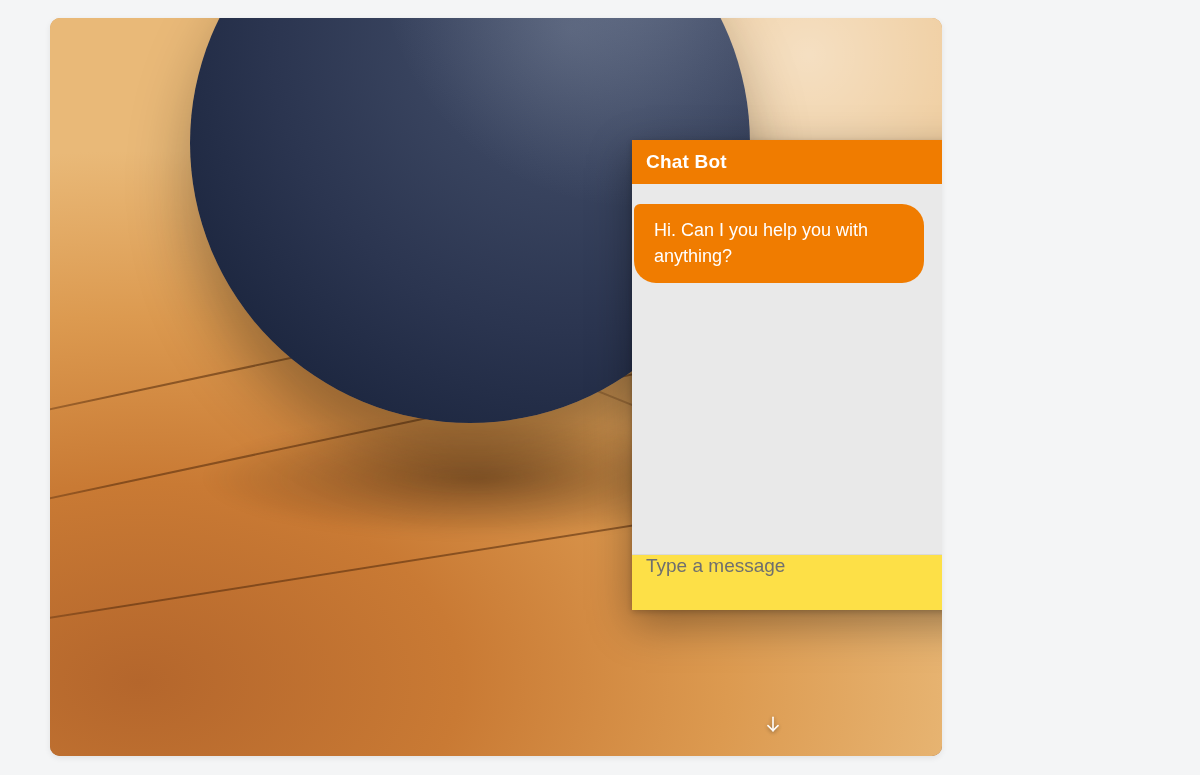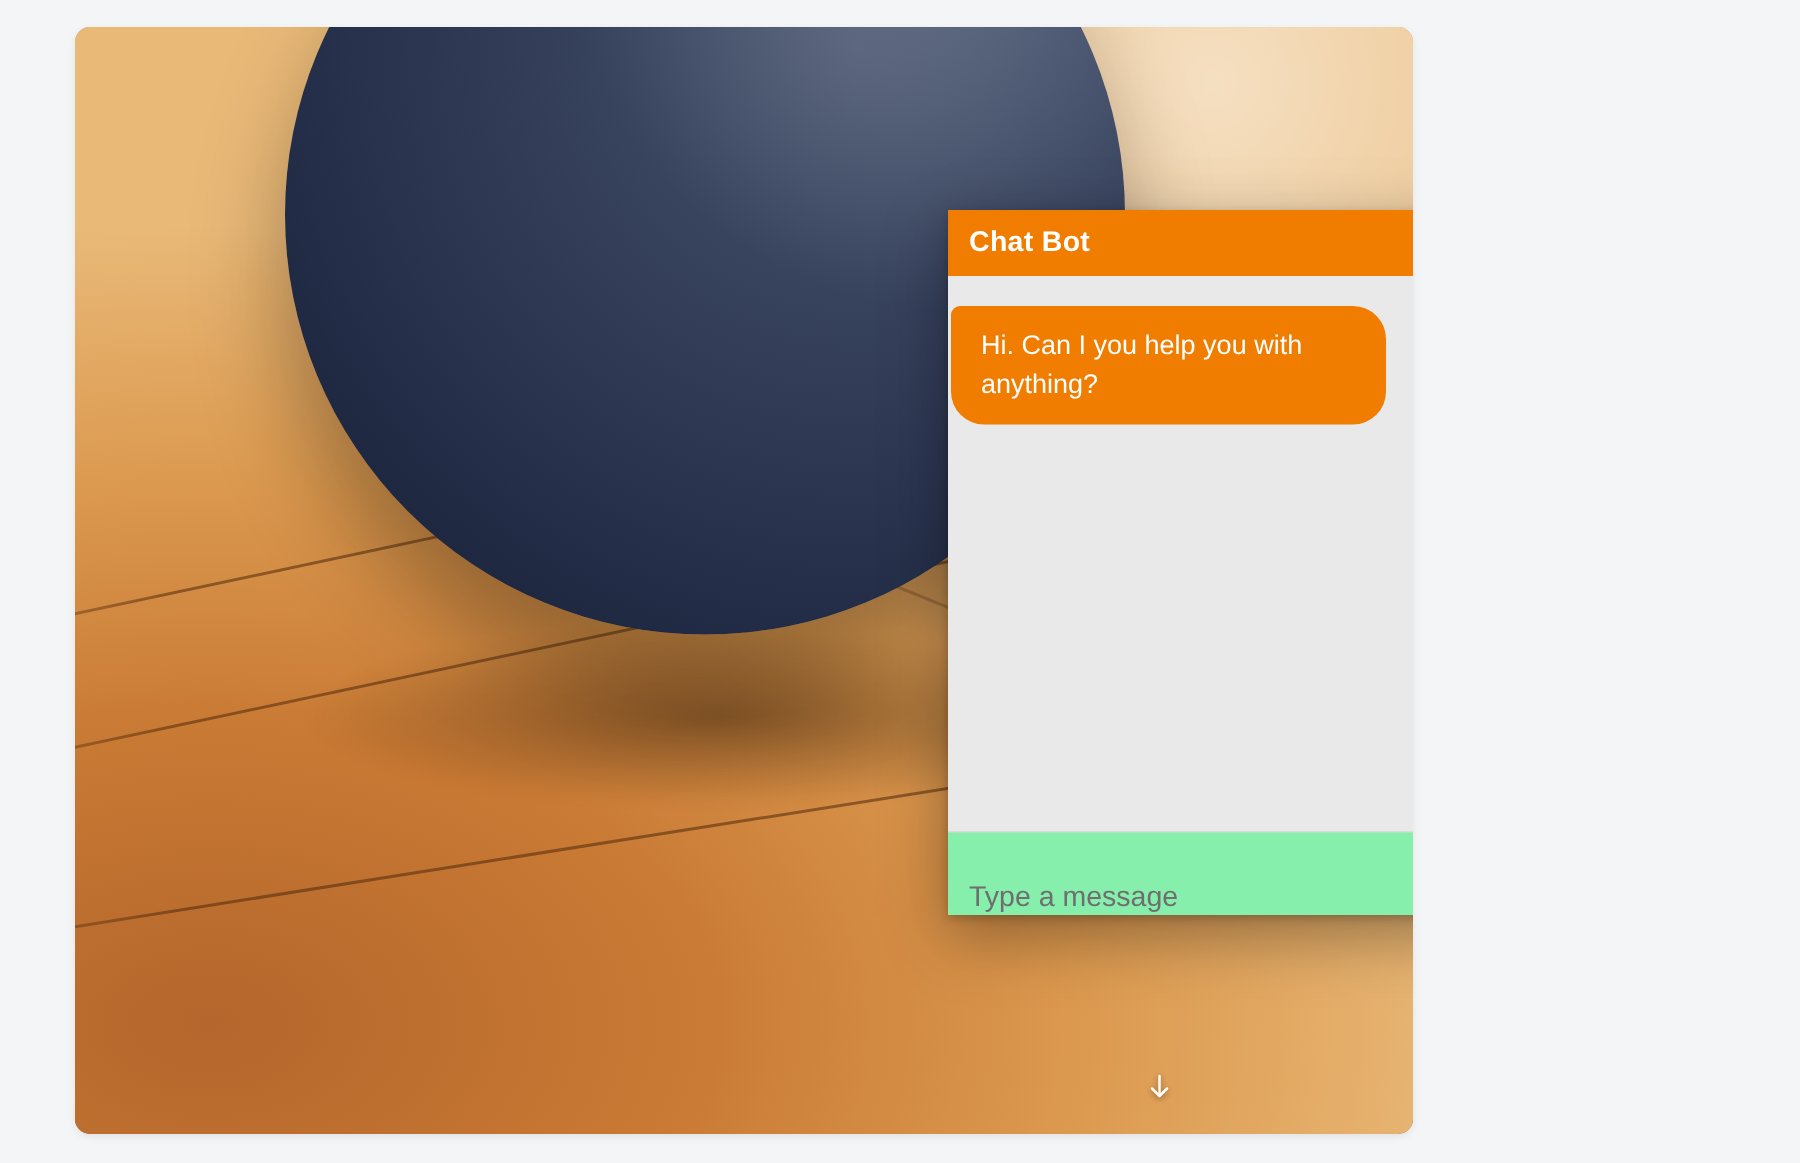--- a/index.html
+++ b/index.html
@@ -113,25 +113,25 @@
     background: #f07c00;
     color: #ffffff;
     font-size: 18px;
     line-height: 1.45;
     padding: 13px 20px 14px;
     border-radius: 22px;
     border-top-left-radius: 6px;
     max-width: 290px;
   }
   .chat-input-row {
-    background: #86efac;
+    background: #fde047;
     border-top: 1px solid #d9d9d9;
     height: 56px;
     display: flex;
-    align-items: flex-end;
+    align-items: flex-start;
     padding: 0 14px;
   }
   .chat-input {
     border: none;
     outline: none;
     width: 100%;
     font-size: 19px;
     color: #555;
     background: transparent;
   }

